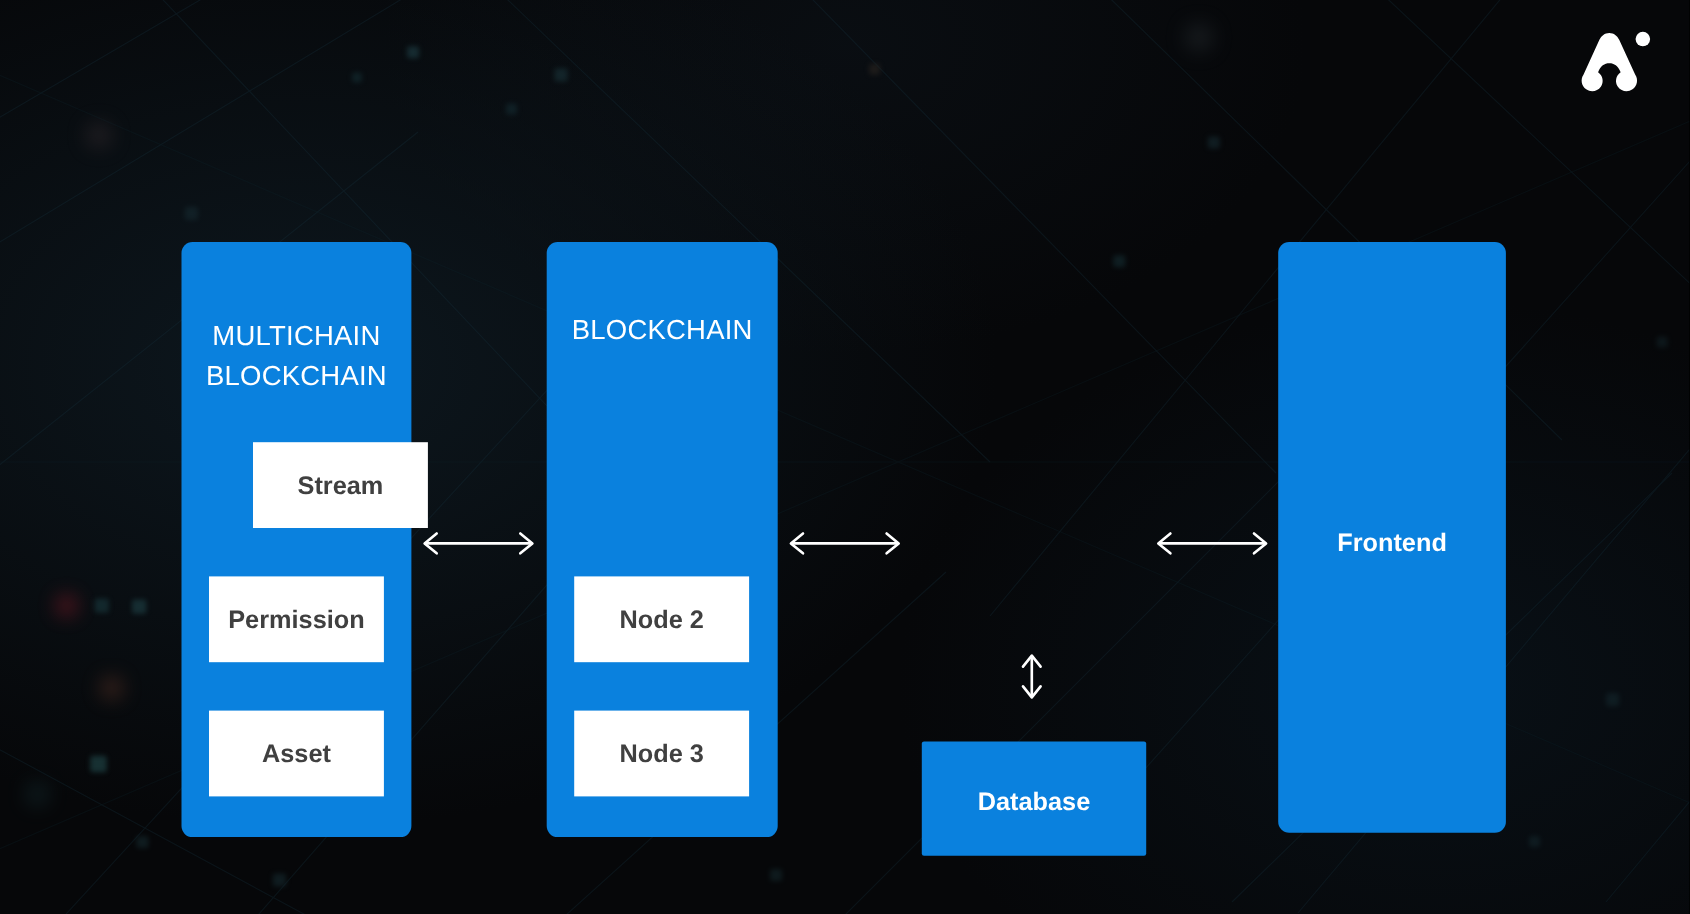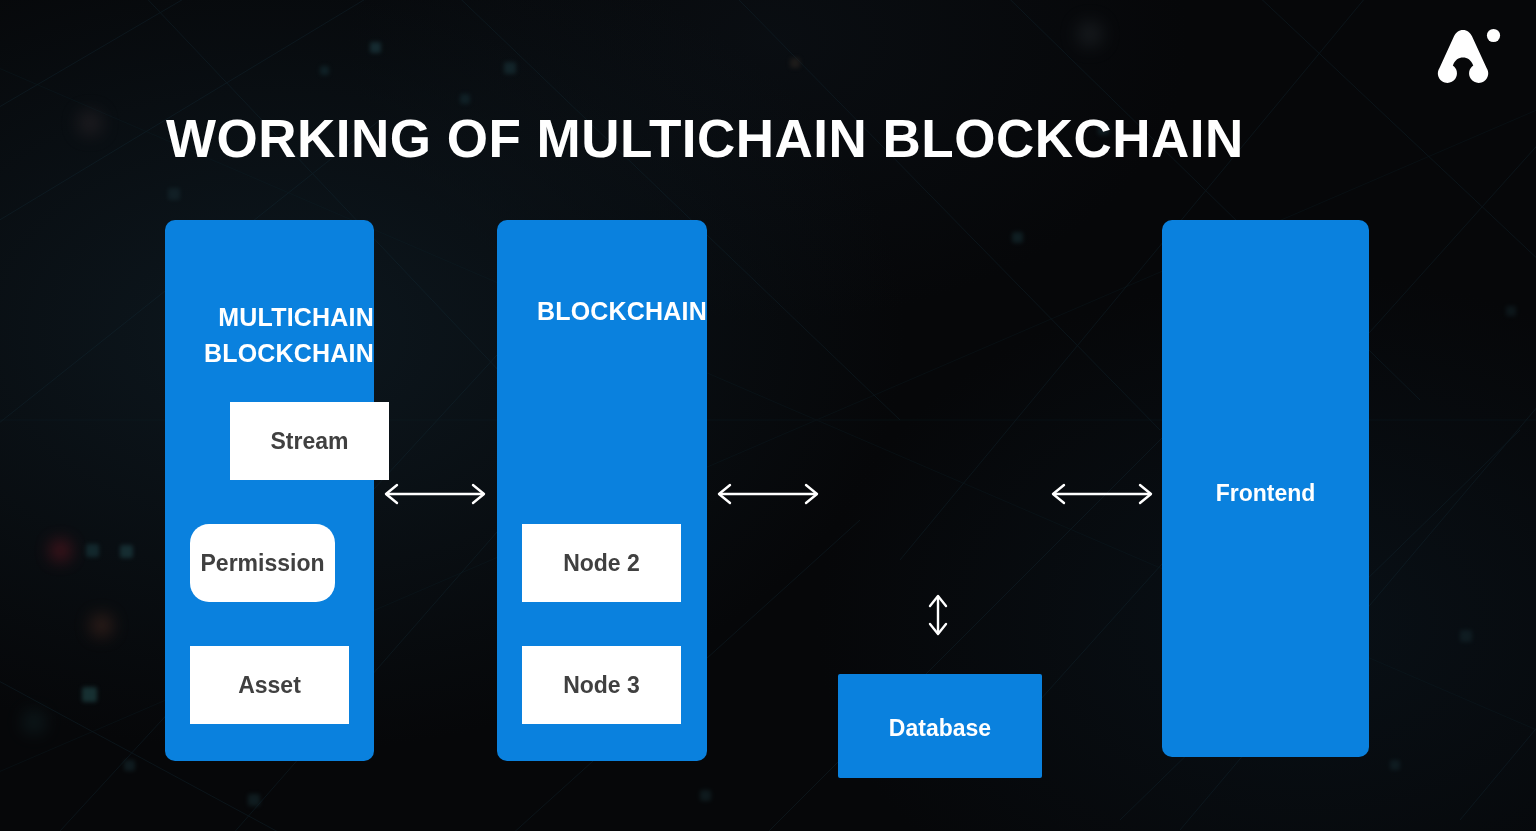--- a/index.html
+++ b/index.html
@@ -72,27 +72,26 @@
   .panel {
     position: absolute;
     background: #0a81de;
     border-radius: 10px;
     box-sizing: border-box;
   }
   .panel-title {
     position: absolute;
     left: 0;
     right: 0;
-    text-align: right;
+    text-align: center;
     color: #ffffff;
-    font-weight: bold;
+    font-weight: normal;
     font-size: 25px;
     line-height: 36px;
     letter-spacing: 0.2px;
-    margin-top: 11px;
   }
   .chip {
     position: absolute;
     background: #ffffff;
     display: flex;
     align-items: center;
     justify-content: center;
     color: #404040;
     font-size: 23px;
     font-weight: bold;
@@ -177,31 +176,30 @@
     <div class="bgdot" style="left:1506px;top:306px; width:10px; height:10px; background:#172e34; opacity:0.4;"></div>
   </div>
 
   <svg id="logo" viewBox="0 0 86 78">
     <g fill="#ffffff">
       <path d="M43 8 c4.2 0 7.2 2.6 9 6.2 L66.6 46 c2.9 4.3 1.9 10.2 -2.5 13.2 -4.4 3 -10.3 1.9 -13.3 -2.4 -3 -4.3 -1.9 -10.2 2.5 -13.2 l-0.2 -0.3 C51 38 47.4 35.6 43 35.6 38.6 35.6 35 38 33 43.3 l-0.2 0.3 c4.4 3 5.5 8.9 2.5 13.2 -3 4.3 -8.9 5.4 -13.3 2.4 -4.4 -3 -5.4 -8.9 -2.5 -13.2 L34 14.2 C35.8 10.6 38.8 8 43 8 Z"></path>
       <circle cx="73.5" cy="13.5" r="6.6"></circle>
     </g>
   </svg>
 
-  <div id="title">WORKING OF MULTICHAIN BLOCKCHAIN</div>
 
   <div class="panel" style="left:165px; top:220px; width:209px; height:541px;">
     <div class="panel-title" style="top:68px;">
       <div>MULTICHAIN</div>
       <div>BLOCKCHAIN</div>
     </div>
     <div class="chip" style="left:25px; top:182px; width:159px; height:78px;margin-left:40px;">
       <span>Stream</span>
     </div>
-    <div class="chip" style="left:25px; top:304px; width:145px; height:78px;border-radius:19px;">
+    <div class="chip" style="left:25px; top:304px; width:159px; height:78px;">
       <span>Permission</span>
     </div>
     <div class="chip" style="left:25px; top:426px; width:159px; height:78px;">
       <span>Asset</span>
     </div>
   </div>
 
   <svg class="arrow-h" style="left:380px; top:477px; width:110px;" viewBox="0 0 110 34">
     <g stroke="#ffffff" stroke-width="2.4" fill="none" stroke-linecap="round" stroke-linejoin="round">
       <line x1="7" y1="17" x2="103" y2="17"></line>

